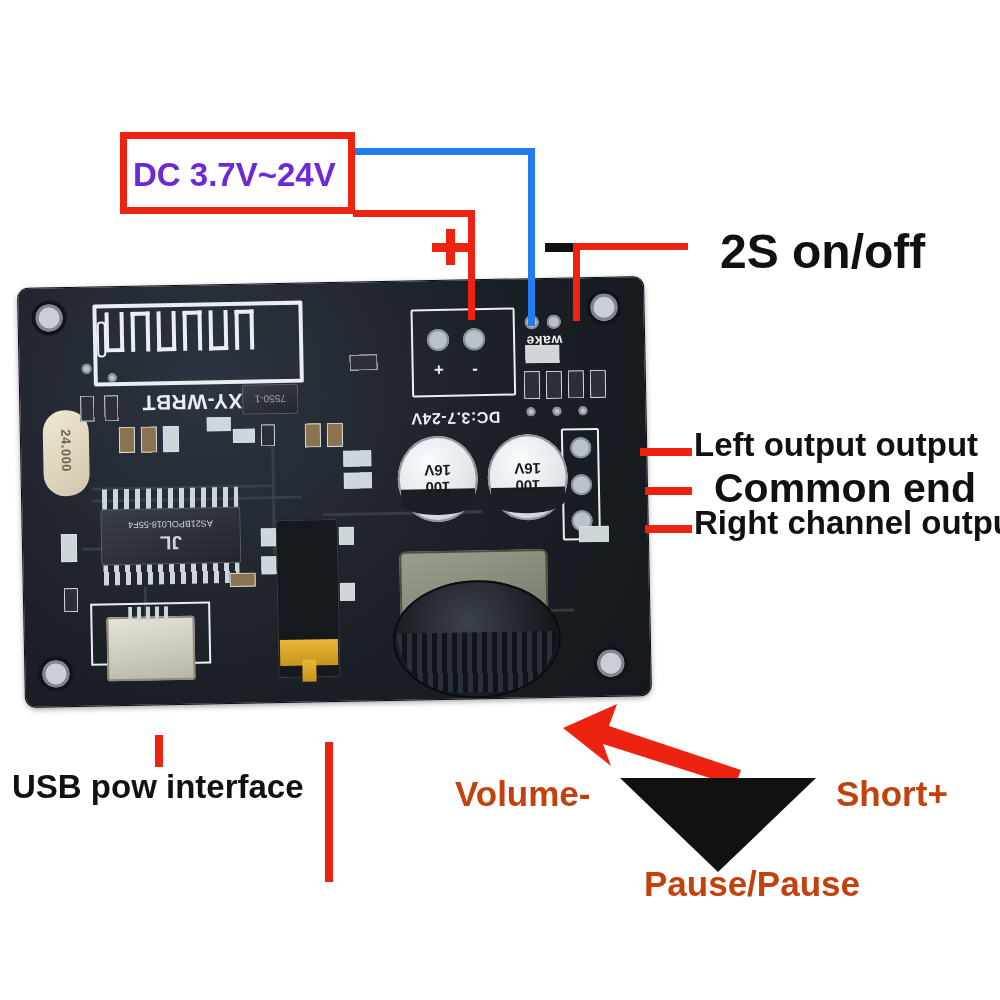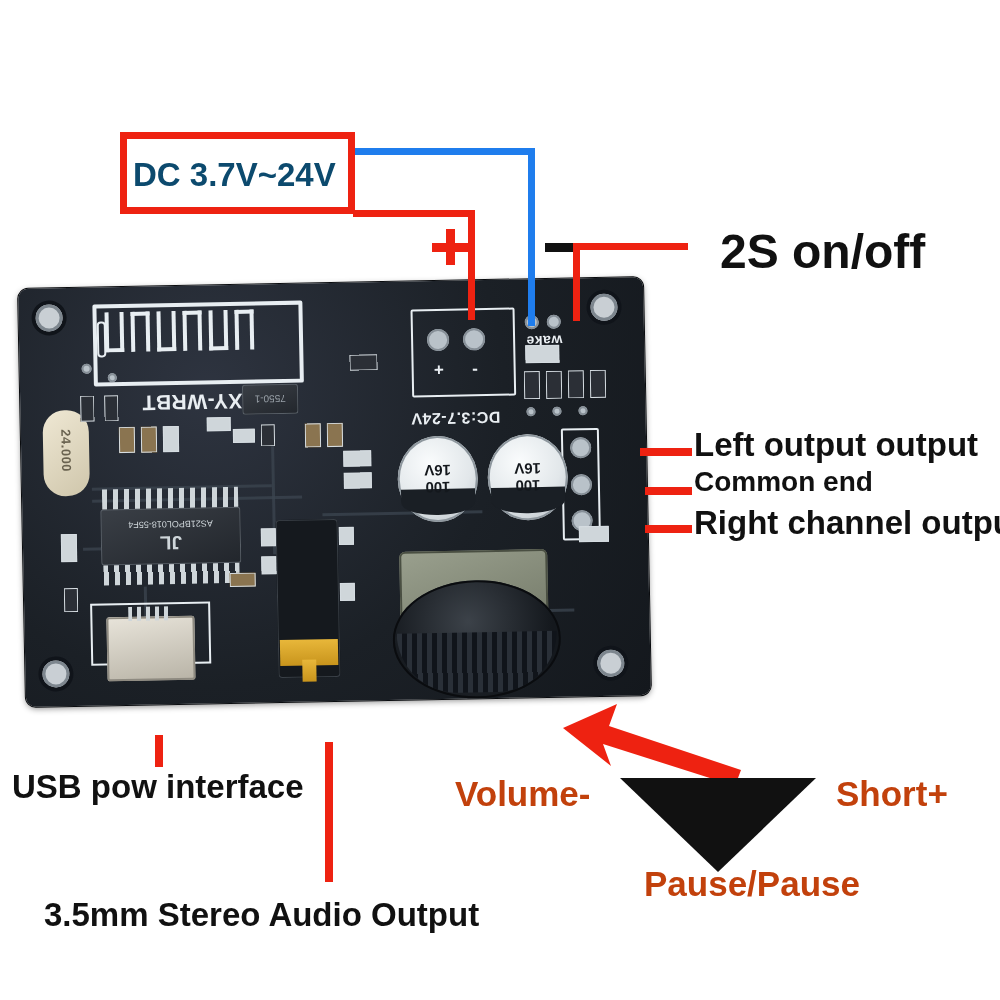--- a/index.html
+++ b/index.html
@@ -3,21 +3,21 @@
 <meta charset="utf-8">
 <title>XY-WRBT Bluetooth Audio Board — Annotated Diagram</title>
 <style>
   html,body{margin:0;padding:0;background:#ffffff;}
   body{font-family:"Liberation Sans",sans-serif;}
   #stage{position:relative;width:1000px;height:1000px;background:#fff;overflow:hidden;}
 
   
   .lbl{position:absolute;white-space:nowrap;font-weight:bold;line-height:1;}
   .lbl.black{color:#111;}
-  .lbl.red{color:#0c4a6e;}
+  .lbl.red{color:#6d28d9;}
   .lbl.green{color:#c2410c;}
 
   
   .rbox{position:absolute;border:7px solid #ee2211;background:#fff;box-sizing:border-box;}
   .rline{position:absolute;background:#ee2211;}
   .bline{position:absolute;background:#1f7ded;}
   .plus-h,.plus-v{position:absolute;background:#ee2211;}
   .minus{position:absolute;background:#111;}
 
   
@@ -221,30 +221,29 @@
   <div class="rline" style="left:600px;top:243px;width:88px;height:7px;"></div>
   <div class="rline" style="left:573px;top:243px;width:7px;height:78px;"></div>
   <div class="rline" style="left:573px;top:243px;width:34px;height:7px;"></div>
 
   <div class="lbl black" style="left:720px;top:228px;font-size:48px;">2S on/off</div>
 
   <div class="rline" style="left:640px;top:448px;width:52px;height:8px;"></div>
   <div class="lbl black" style="left:694px;top:428px;font-size:33px;">Left output output</div>
 
   <div class="rline" style="left:645px;top:487px;width:47px;height:8px;"></div>
-  <div class="lbl black" style="left:694px;top:468px;font-size:28px;">Common end</div>
+  <div class="lbl black" style="left:714px;top:468px;font-size:41px;">Common end</div>
 
   <div class="rline" style="left:645px;top:525px;width:47px;height:8px;"></div>
   <div class="lbl black" style="left:694px;top:506px;font-size:33px;">Right channel output</div>
 
   <div class="rline" style="left:155px;top:735px;width:8px;height:32px;"></div>
   <div class="lbl black" style="left:12px;top:770px;font-size:33px;">USB pow interface</div>
 
   <div class="rline" style="left:325px;top:742px;width:8px;height:140px;"></div>
-  <div class="lbl black" style="left:44px;top:898px;font-size:33px;">3.5mm Stereo Audio Output</div>
 
   <svg id="arrow" width="200" height="110" viewBox="0 0 200 110" style="left:555px;top:690px;">
     <polygon points="8,38 62,14 54,36 186,80 180,96 48,54 56,76" fill="#ee2211"></polygon>
   </svg>
 
   <div class="lbl green" style="left:455px;top:776px;font-size:35px;">Volume-</div>
   <div class="lbl green" style="left:836px;top:776px;font-size:35px;">Short+</div>
 
   <div id="tri" style="left:620px;top:778px;"></div>
 

